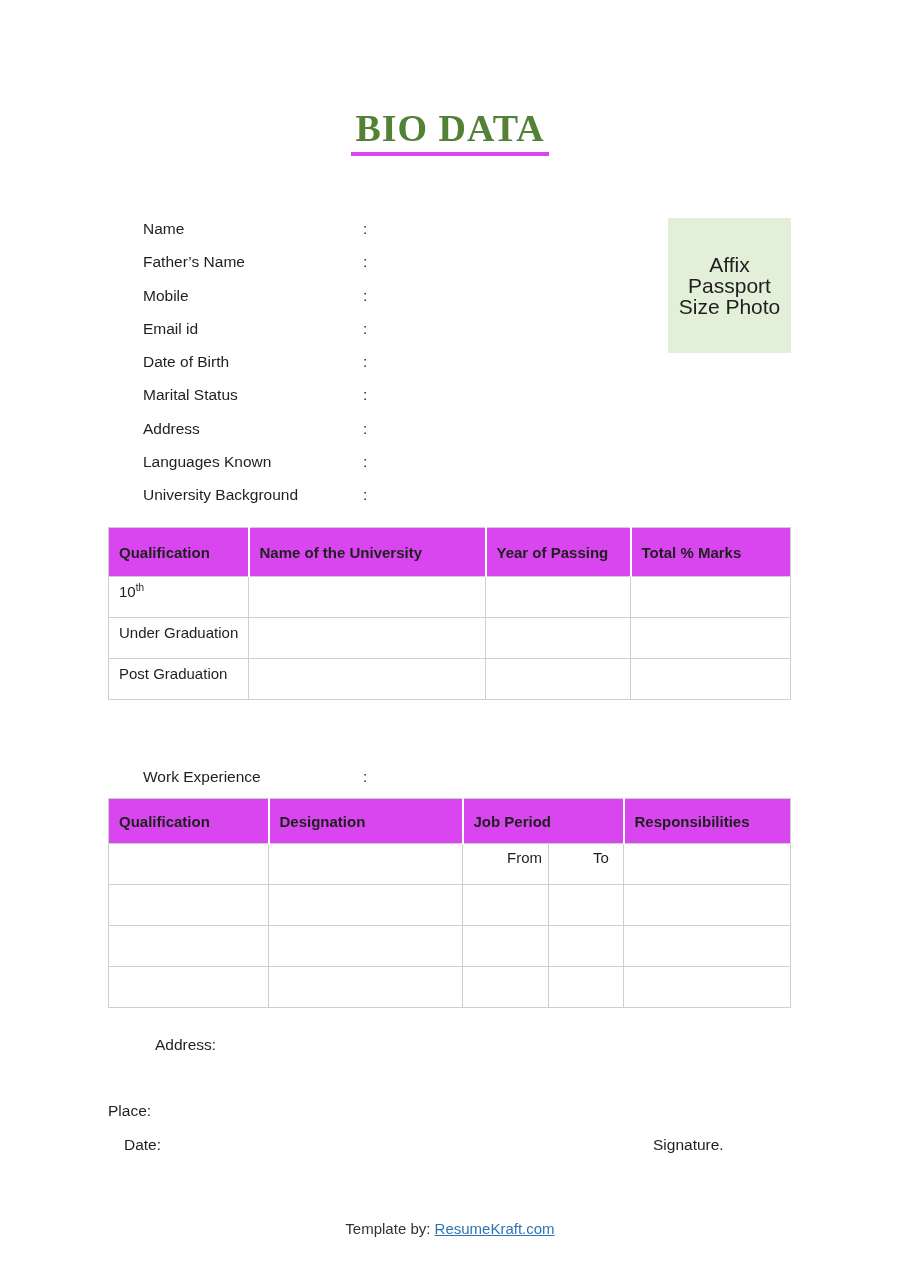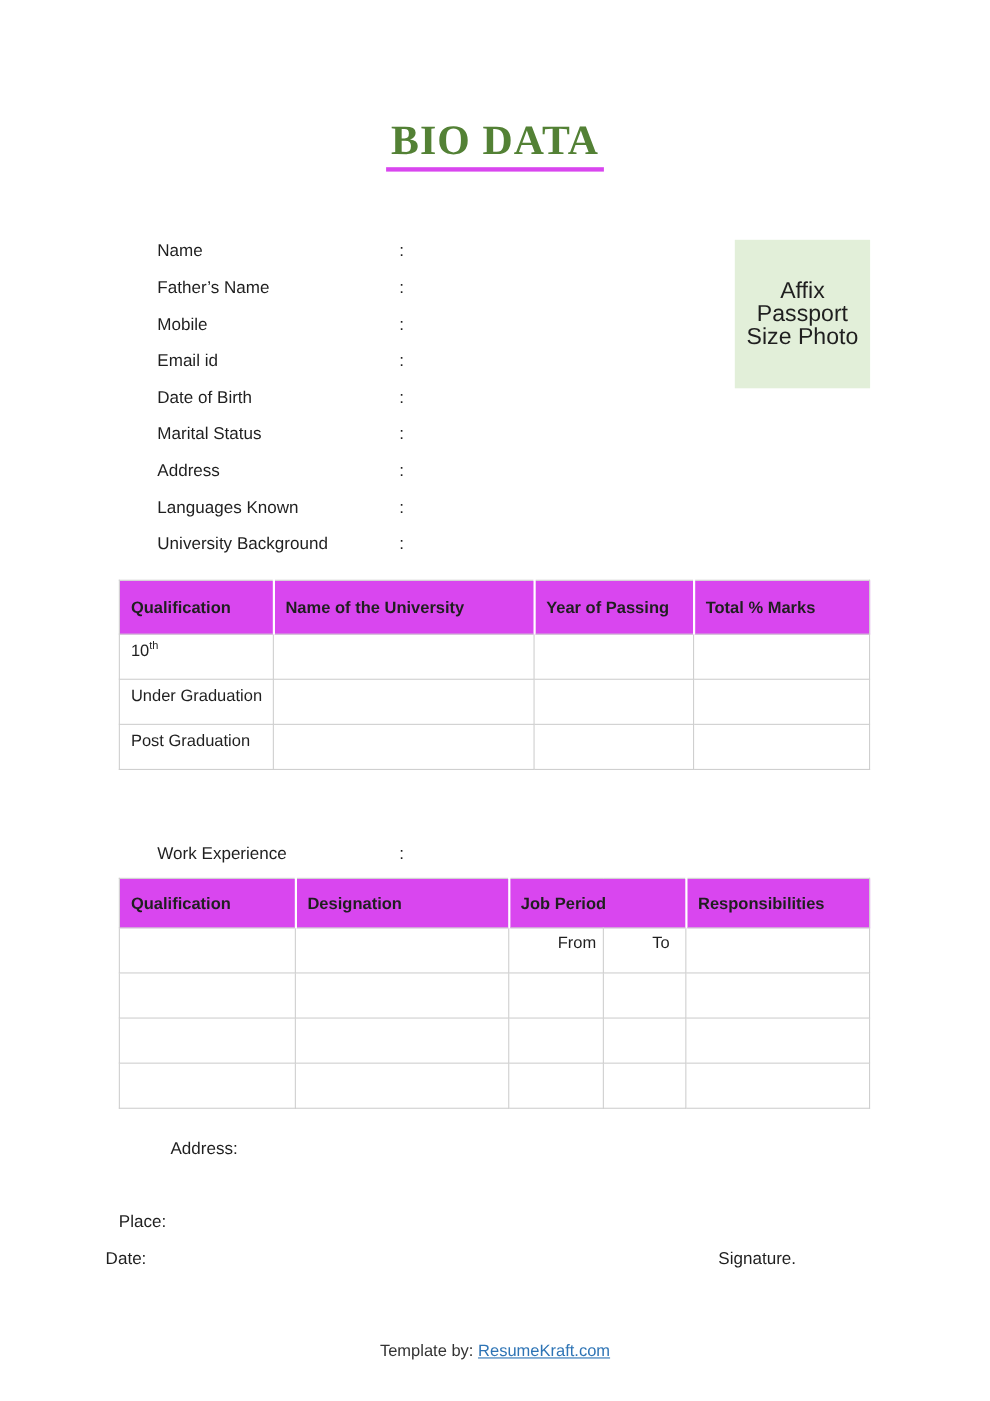--- a/index.html
+++ b/index.html
@@ -76,21 +76,21 @@
 
   .work-label { position: absolute; left: 108px; top: 768px; }
 
   .work-table { position: absolute; left: 108px; top: 798px; width: 682px; }
   .work-table th { height: 45px; }
   .work-table td { height: 41px; padding-left: 44px; }
 
   
   .address-label { position: absolute; left: 108px; top: 1036px; font-size: 15.5px; margin-left: 47px; }
   .place-label   { position: absolute; left: 108px; top: 1102px; font-size: 15.5px; }
-  .date-label    { position: absolute; left: 96px; top: 1136px; font-size: 15.5px; }
+  .date-label    { position: absolute; left: 124px; top: 1136px; font-size: 15.5px; }
   .signature-label { position: absolute; left: 653px; top: 1136px; font-size: 15.5px; }
 
   
   .page-footer {
     position: absolute; top: 1220px; left: 0; width: 100%;
     text-align: center; font-size: 15px; color: #333333;
   }
   .footer-link { color: #2E74B5; text-decoration: underline; cursor: pointer; }
 </style>
 </head>

